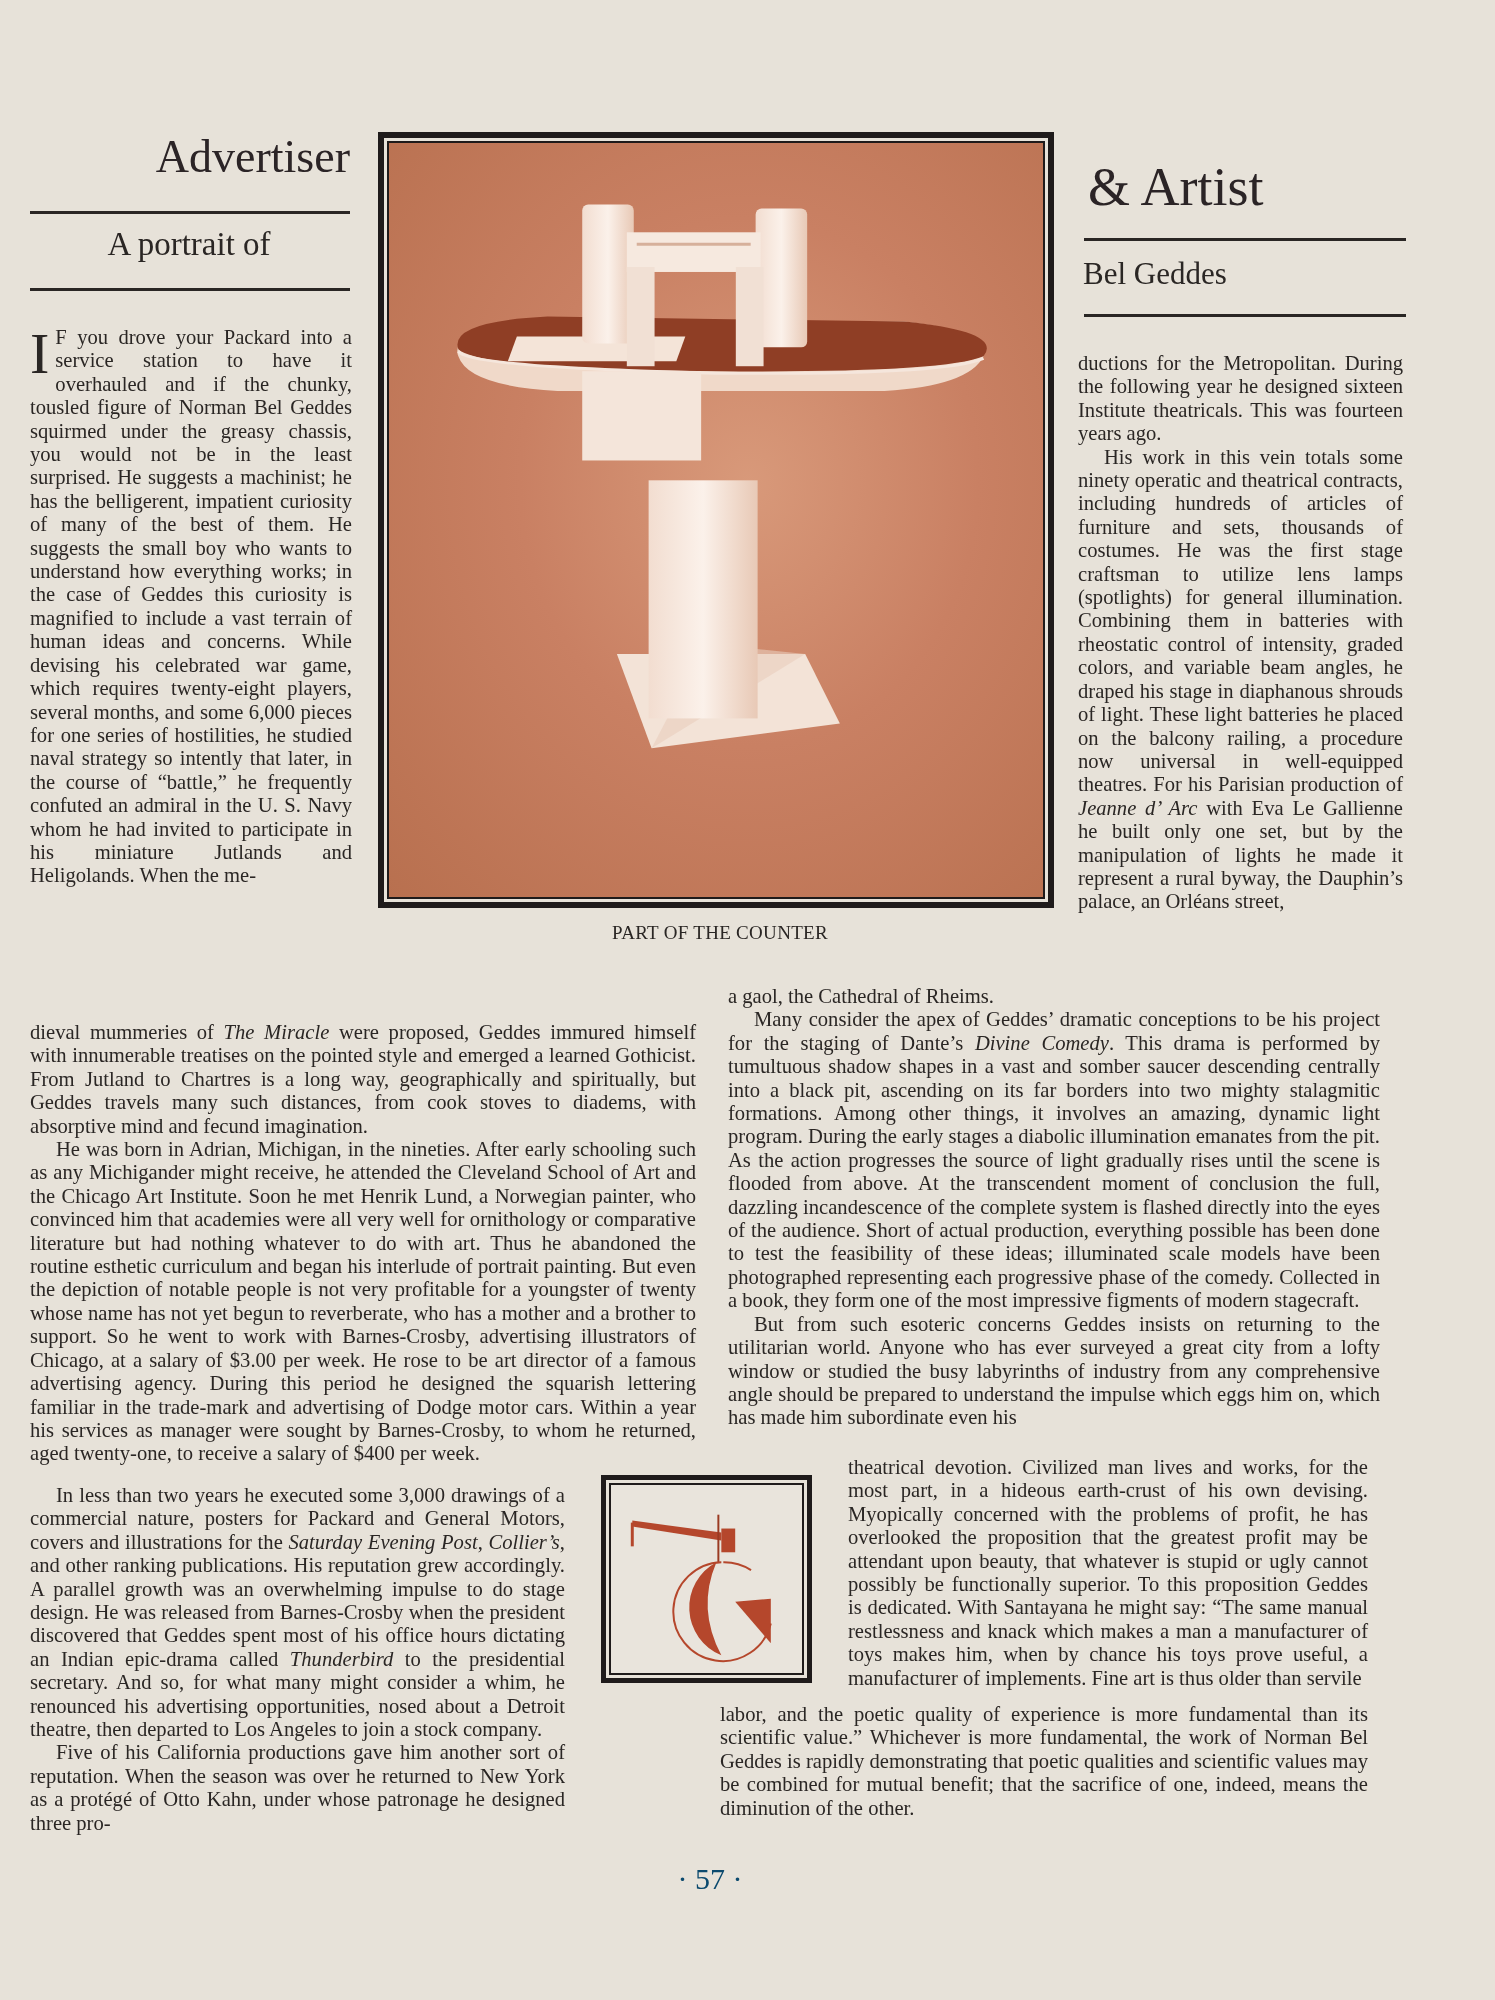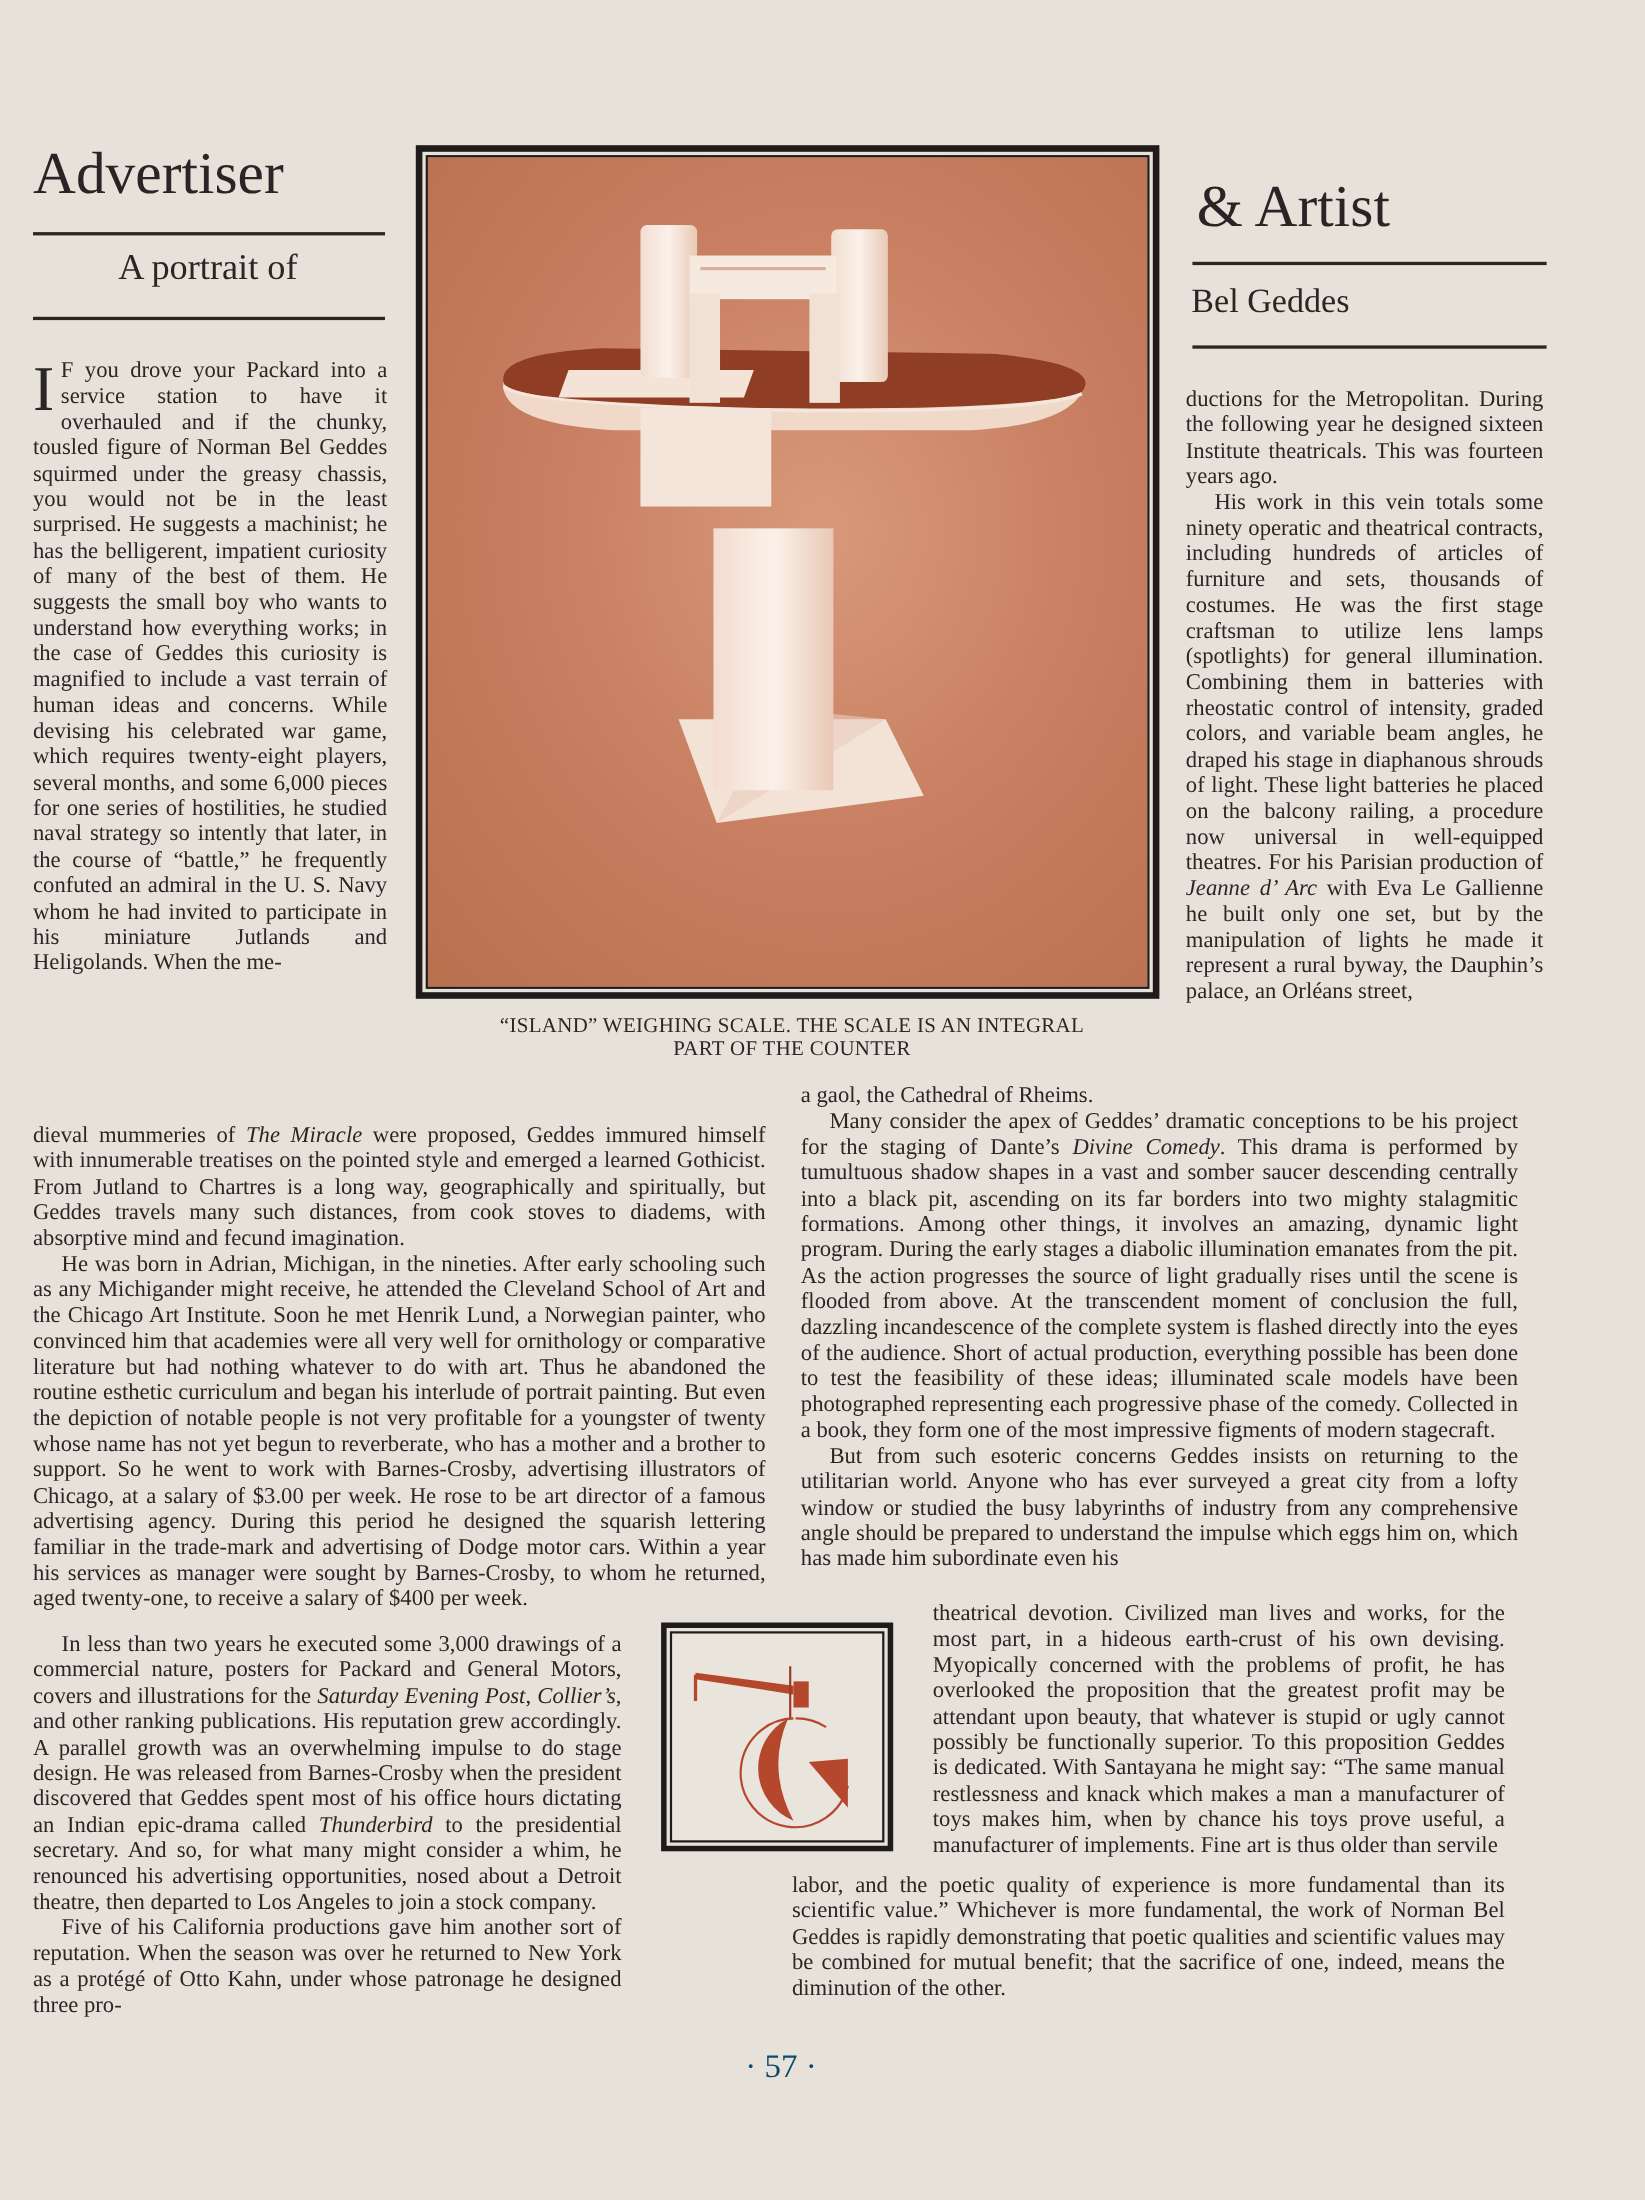--- a/index.html
+++ b/index.html
@@ -1,19 +1,19 @@
 <!DOCTYPE html>
 <html><head>
 <meta charset="utf-8">
 <style>
   html,body{margin:0;padding:0;}
   body{width:1495px;height:2000px;background:#e7e2d9;position:relative;overflow:hidden;
     font-family:"Liberation Serif","DejaVu Serif",serif;color:#2a2624;}
   .abs{position:absolute;}
-  .title-l{left:30px;top:122px;width:320px;font-size:54px;line-height:70px;color:#2b2426;}
+  .title-l{left:30px;top:122px;width:320px;text-align:right;font-size:46px;line-height:70px;color:#2b2426;}
   .rule{position:absolute;height:3px;background:#2a2624;}
   .subtitle-l{left:30px;top:222px;width:318px;text-align:center;font-size:33px;line-height:44px;}
   .title-r{left:1088px;top:152px;font-size:54px;line-height:70px;color:#2b2426;}
   .subtitle-r{left:1083px;top:252px;font-size:31px;line-height:44px;}
   .col{position:absolute;font-size:20.6px;line-height:23.4px;text-align:justify;}
   .col p{margin:0;text-indent:26px;}
   .col p.noind{text-indent:0;}
   .dropcap{float:left;font-size:58px;line-height:48px;margin:4px 6px 0 0;color:#2a2624;}
   .photo-frame{left:378px;top:132px;width:676px;height:776px;border:6px solid #1f1b1b;background:#e7e2d9;padding:3px;box-sizing:border-box;}
   .photo-inner{width:100%;height:100%;border:2px solid #1f1b1b;box-sizing:border-box;overflow:hidden;
@@ -62,21 +62,20 @@
       <rect x="195" y="62" width="52" height="140" rx="6" fill="url(#pillar)"></rect>
       <rect x="370" y="66" width="52" height="140" rx="6" fill="url(#pillar)"></rect>
       <rect x="240" y="90" width="135" height="40" fill="#f6e9df"></rect>
       <rect x="240" y="125" width="28" height="100" fill="#f1e0d4"></rect>
       <rect x="350" y="125" width="28" height="100" fill="#f1e0d4"></rect>
       <line x1="250" y1="102" x2="365" y2="102" stroke="#d6b09b" stroke-width="3"></line>
     </svg>
   </div>
 </div>
 <div class="abs caption">
-  <div>“ISLAND” WEIGHING SCALE. THE SCALE IS AN INTEGRAL</div>
   <div>PART OF THE COUNTER</div>
 </div>
 
 <div class="col" style="left:30px;top:326px;width:322px;">
   <p class="noind"><span class="dropcap">I</span><span>F you drove your Packard into a service station to have it overhauled and if the chunky, tousled figure of Norman Bel Geddes squirmed under the greasy chassis, you would not be in the least surprised. He suggests a machinist; he has the belligerent, impatient curiosity of many of the best of them. He suggests the small boy who wants to understand how everything works; in the case of Geddes this curiosity is magnified to include a vast terrain of human ideas and concerns. While devising his celebrated war game, which requires twenty-eight players, several months, and some 6,000 pieces for one series of hostilities, he studied naval strategy so intently that later, in the course of “battle,” he frequently confuted an admiral in the U. S. Navy whom he had invited to participate in his miniature Jutlands and Heligolands. When the me-</span></p>
 </div>
 
 <div class="col" style="left:1078px;top:352px;width:325px;">
   <p class="noind">ductions for the Metropolitan. During the following year he designed sixteen Institute theatricals. This was fourteen years ago.</p>
   <p><span>His work in this vein totals some ninety operatic and theatrical contracts, including hundreds of articles of furniture and sets, thousands of costumes. He was the first stage craftsman to utilize lens lamps (spotlights) for general illumination. Combining them in batteries with rheostatic control of intensity, graded colors, and variable beam angles, he draped his stage in diaphanous shrouds of light. These light batteries he placed on the balcony railing, a procedure now universal in well-equipped theatres. For his Parisian production of </span><em>Jeanne d’ Arc</em><span> with Eva Le Gallienne he built only one set, but by the manipulation of lights he made it represent a rural byway, the Dauphin’s palace, an Orléans street,</span></p>

